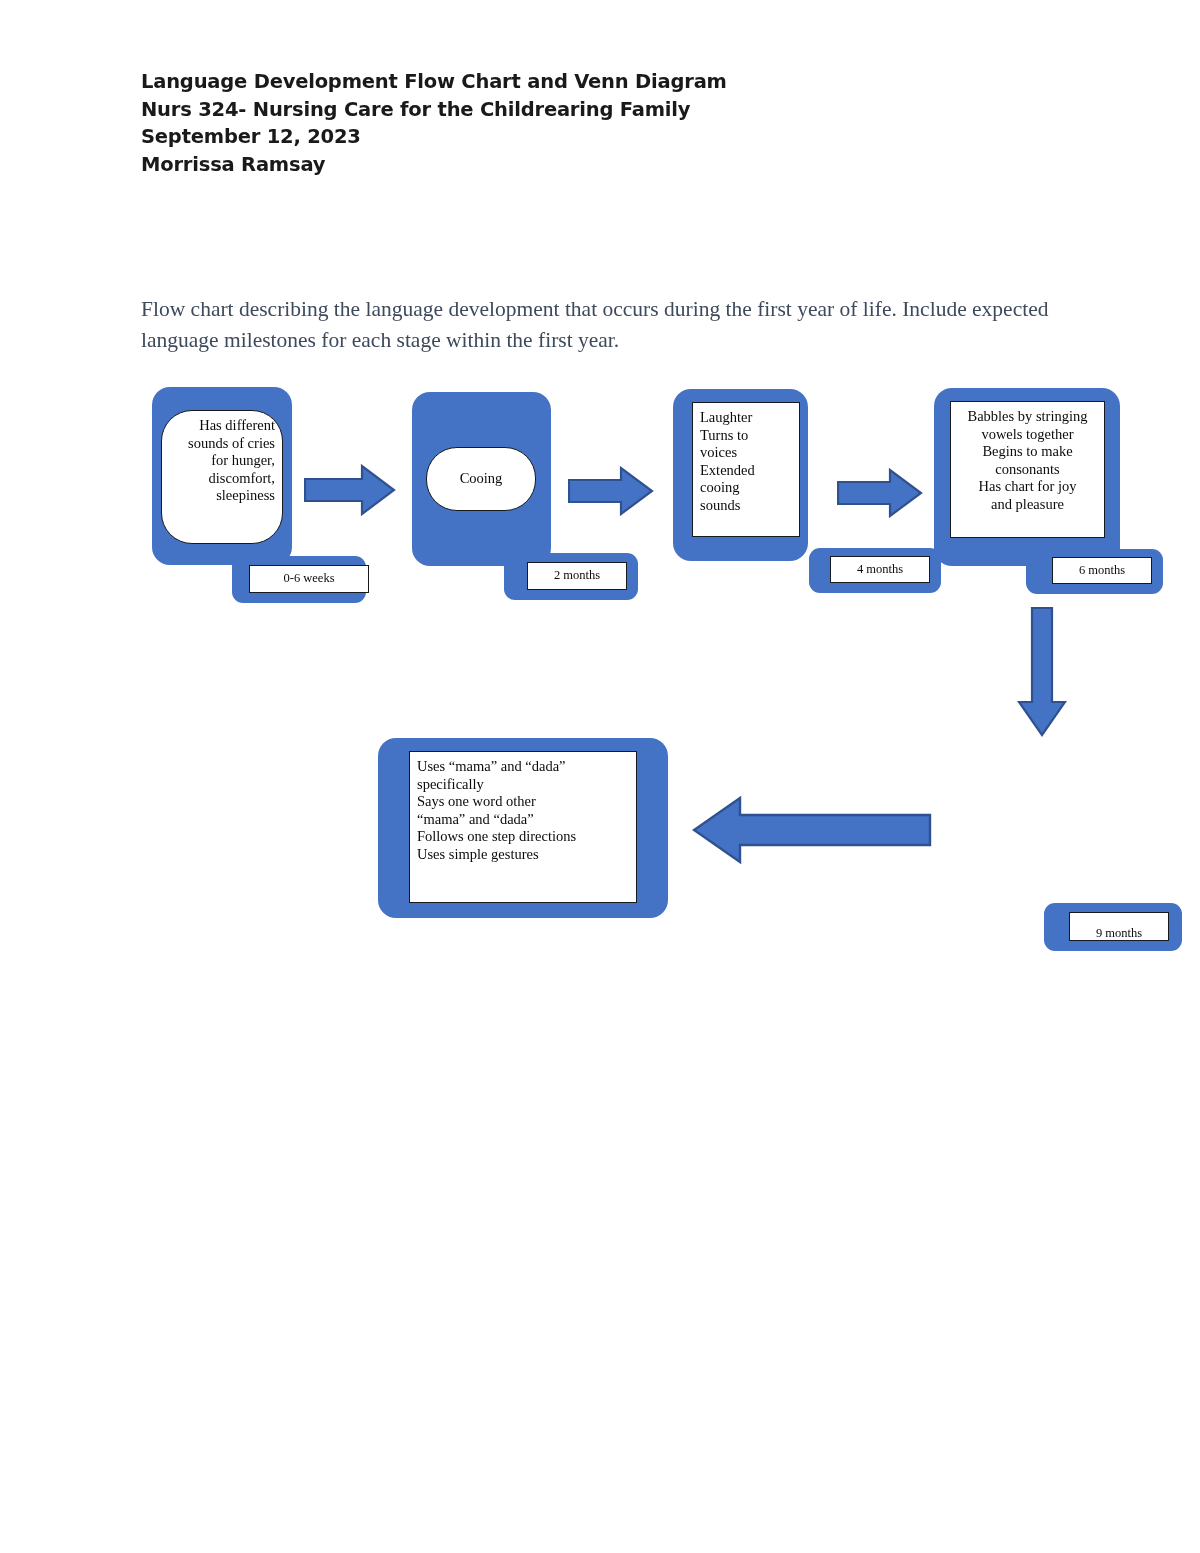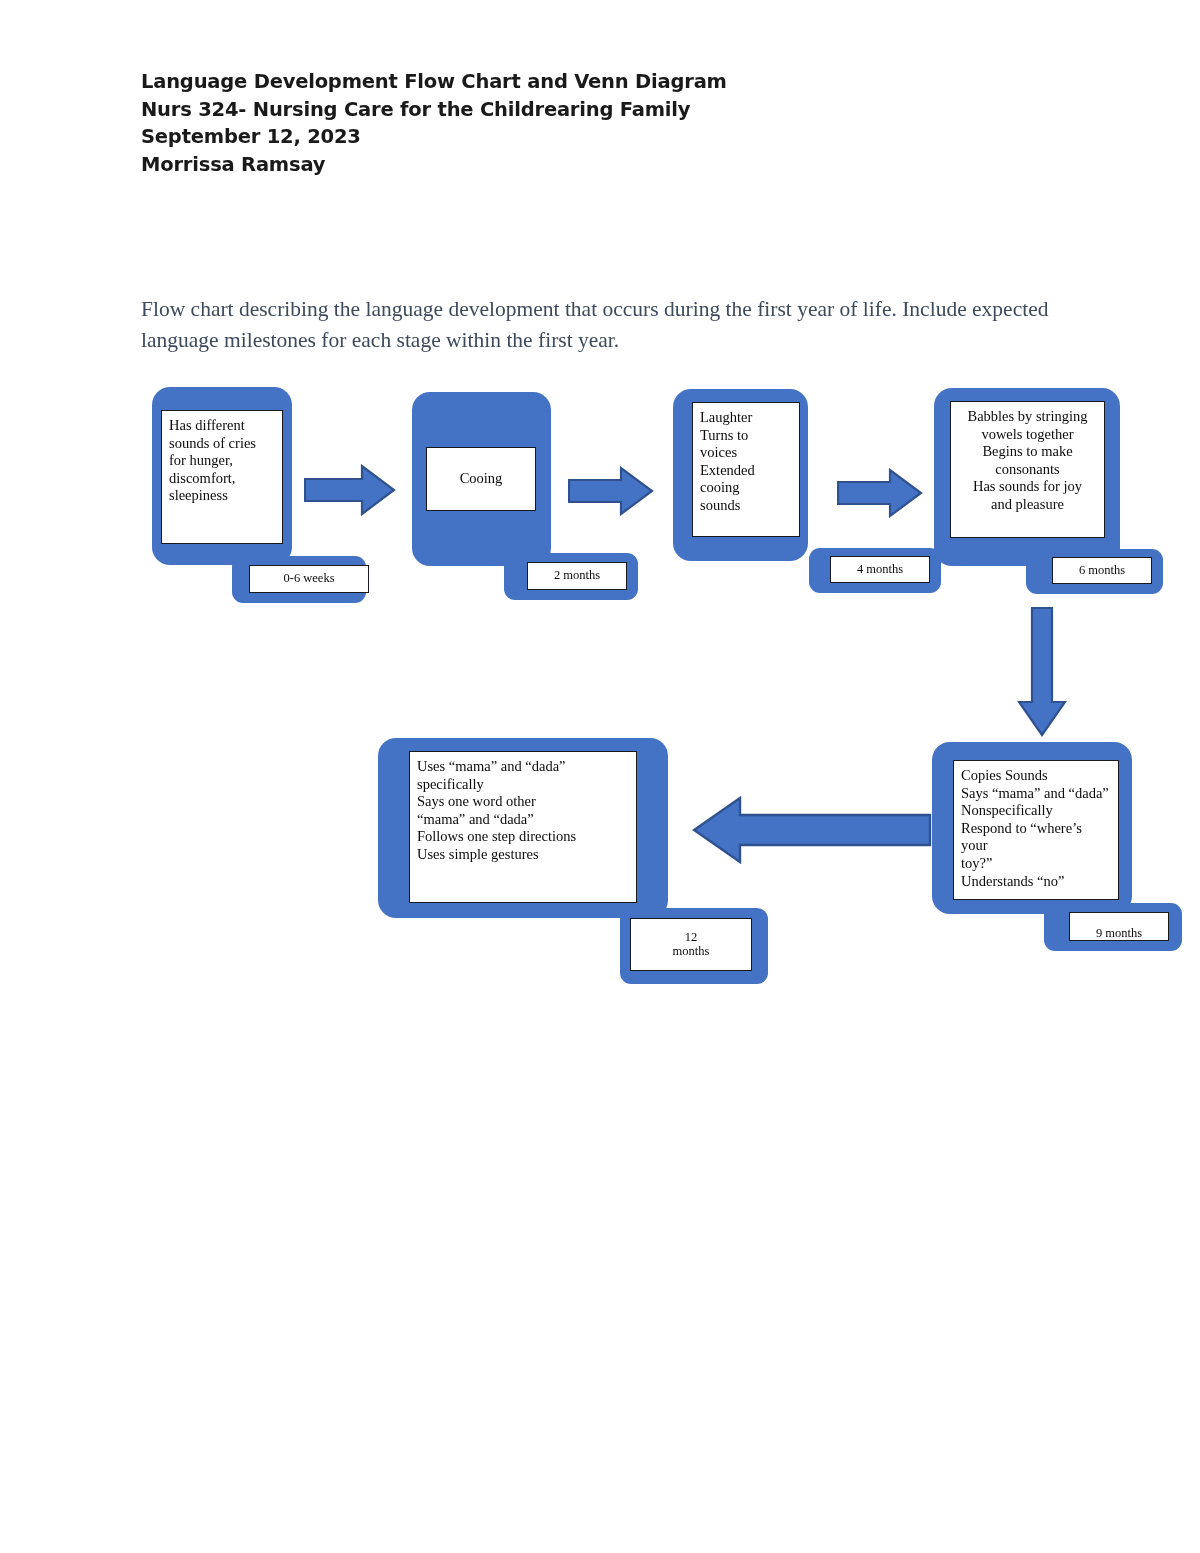--- a/index.html
+++ b/index.html
@@ -66,21 +66,22 @@
     position: absolute;
     background: #ffffff;
     border: 1.6px solid #16191d;
     box-sizing: border-box;
     font-size: 14.5px;
     line-height: 17.6px;
     color: #0b0b0b;
     overflow: hidden;
   }
   .node-inner.center-text {
-    text-align: left;
+    text-align: right;
+    border-radius: 31px;
   }
   .node-inner.left-text {
     text-align: left;
   }
   .node-inner .pad {
     padding: 6px 7px 4px 7px;
   }
   .node-inner.mid {
     display: flex;
     align-items: center;
@@ -196,49 +197,37 @@
     </svg>
   </div>
 
   <div class="node" style="left:934px; top:388px; width:186px; height:178px;">
     <div class="node-inner left-text" style="left:16px; top:13px; width:155px; height:137px;text-align:center;">
       <div class="pad">
         <div>Babbles by stringing</div>
         <div>vowels together</div>
         <div>Begins to make</div>
         <div>consonants</div>
-        <div>Has sounds for joy</div>
+        <div>Has chart for joy</div>
         <div>and pleasure</div>
       </div>
     </div>
   </div>
   <div class="label-tab" style="left:1026px; top:549px; width:137px; height:45px;">
     <div class="tab-inner" style="left:26px; top:8px; width:100px; height:27px;">
       <span>6 months</span>
     </div>
   </div>
 
   <div class="arrow" style="left:1017px; top:607px; width:50px; height:130px;">
     <svg viewBox="0 0 50 130" preserveAspectRatio="none">
       <polygon points="15,1 35,1 35,95 48,95 25,128 2,95 15,95" fill="#4472C4" stroke="#2F528F" stroke-width="2.2" stroke-linejoin="miter"></polygon>
     </svg>
   </div>
 
-  <div class="node" style="left:932px; top:742px; width:200px; height:172px;">
-    <div class="node-inner left-text" style="left:21px; top:18px; width:166px; height:140px;">
-      <div class="pad">
-        <div>Copies Sounds</div>
-        <div>Says “mama” and “dada”</div>
-        <div>Nonspecifically</div>
-        <div>Respond to “where’s your</div>
-        <div>toy?”</div>
-        <div>Understands “no”</div>
-      </div>
-    </div>
-  </div>
   <div class="label-tab" style="left:1044px; top:903px; width:138px; height:48px;">
     <div class="tab-inner" style="left:25px; top:9px; width:100px; height:29px;align-items:flex-end;">
       <span>9 months</span>
     </div>
   </div>
 
   <div class="arrow" style="left:692px; top:796px; width:240px; height:68px;">
     <svg viewBox="0 0 240 68" preserveAspectRatio="none">
       <polygon points="238,19 48,19 48,2 2,34 48,66 48,49 238,49" fill="#4472C4" stroke="#2F528F" stroke-width="2.4" stroke-linejoin="miter"></polygon>
     </svg>
@@ -249,20 +238,14 @@
       <div class="pad">
         <div>Uses “mama” and “dada”</div>
         <div>specifically</div>
         <div>Says one word other</div>
         <div>“mama” and “dada”</div>
         <div>Follows one step directions</div>
         <div>Uses simple gestures</div>
       </div>
     </div>
   </div>
-  <div class="label-tab" style="left:620px; top:908px; width:148px; height:76px;">
-    <div class="tab-inner" style="left:10px; top:10px; width:122px; height:53px; flex-direction:column;">
-      <span>12</span>
-      <span>months</span>
-    </div>
-  </div>
 
 </div>
 
 </body></html>

